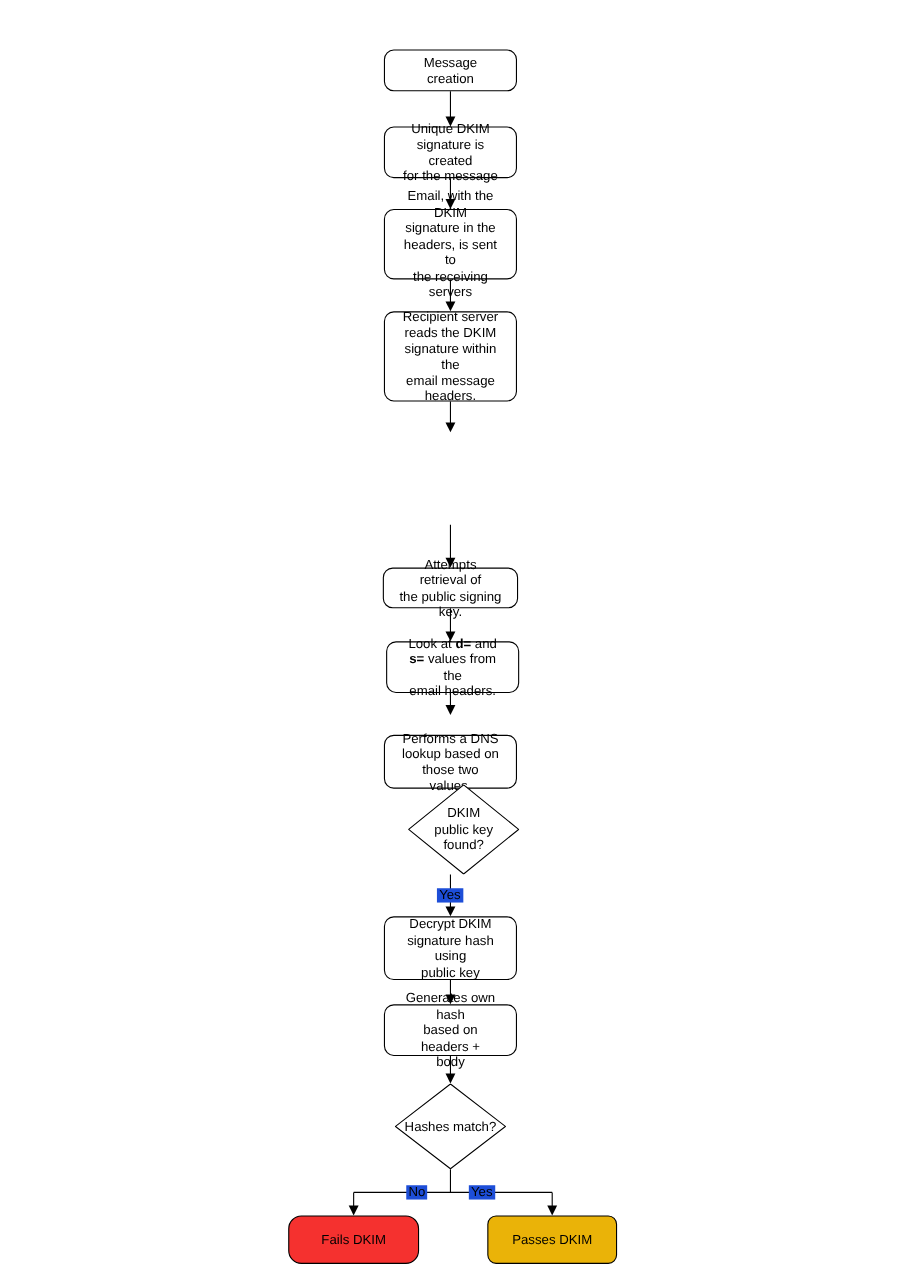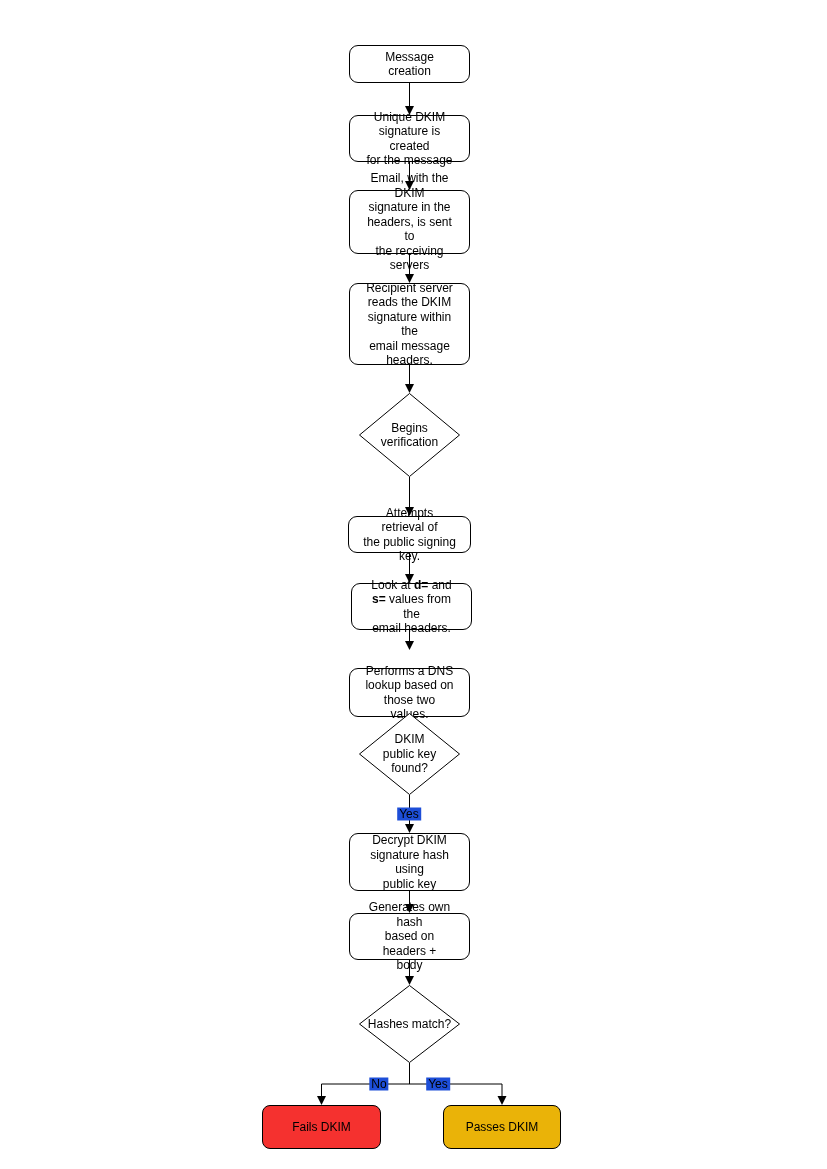--- a/index.html
+++ b/index.html
@@ -73,46 +73,39 @@
   </div>
 
   <div class="node" style="left:349px;top:283px;width:121px;height:82px">
     <div class="label">Recipient server
 reads the DKIM
 signature within the
 email message
 headers.</div>
   </div>
 
-  <div class="diamond" style="left:359px;top:393px;width:101px;height:84px">
-    <svg viewBox="0 0 101 84" preserveAspectRatio="none">
-      <polygon points="50.5,0.5 100.5,42 50.5,83.5 0.5,42" fill="#fff" stroke="#000" stroke-width="1"></polygon>
-    </svg>
-    <div class="label">Begins
-verification</div>
-  </div>
 
   <div class="node" style="left:348px;top:516px;width:123px;height:37px">
     <div class="label">Attempts retrieval of
 the public signing key.</div>
   </div>
 
   <div class="node" style="left:351px;top:583px;width:121px;height:47px">
     <div class="label"><span>Look at </span><b>d=</b><span> and
 </span><b>s=</b><span> values from the
 email headers.</span></div>
   </div>
 
   <div class="node" style="left:349px;top:668px;width:121px;height:49px">
     <div class="label">Performs a DNS
 lookup based on
 those two values.</div>
   </div>
 
-  <div class="diamond" style="left:359px;top:713px;width:101px;height:82px">
+  <div class="diamond" style="left:371px;top:713px;width:101px;height:82px">
     <svg viewBox="0 0 101 82" preserveAspectRatio="none">
       <polygon points="50.5,0.5 100.5,41 50.5,81.5 0.5,41" fill="#fff" stroke="#000" stroke-width="1"></polygon>
     </svg>
     <div class="label">DKIM
 public key
 found?</div>
   </div>
 
   <div class="edge-label" style="left:409px;top:814px">Yes</div>
 
@@ -131,21 +124,21 @@
   <div class="diamond" style="left:359px;top:985px;width:101px;height:78px">
     <svg viewBox="0 0 101 78" preserveAspectRatio="none">
       <polygon points="50.5,0.5 100.5,39 50.5,77.5 0.5,39" fill="#fff" stroke="#000" stroke-width="1"></polygon>
     </svg>
     <div class="label">Hashes match?</div>
   </div>
 
   <div class="edge-label" style="left:379px;top:1084px">No</div>
   <div class="edge-label" style="left:438px;top:1084px">Yes</div>
 
-  <div class="node endnode" style="left: 262px; top: 1105px; width: 119px; height: 44px; background: rgb(245, 49, 47);">
+  <div class="node endnode" style="left: 262px; top: 1105px; width: 119px; height: 44px; background: rgb(245, 49, 47); border-radius: 12px;">
     <div class="label">Fails DKIM</div>
   </div>
 
   <div class="node endnode" style="left: 443px; top: 1105px; width: 118px; height: 44px; background: #eab308;">
     <div class="label">Passes DKIM</div>
   </div>
 
 </div>
 
 </body></html>

